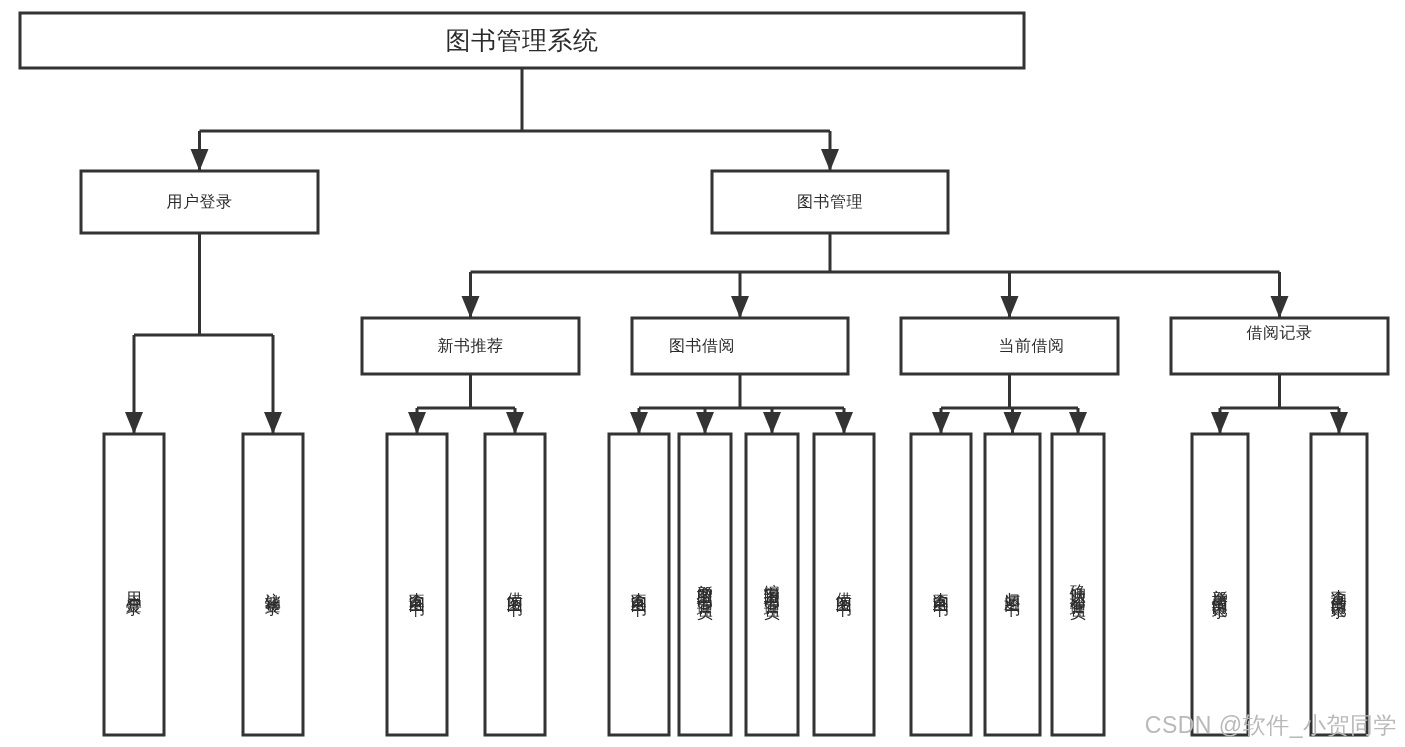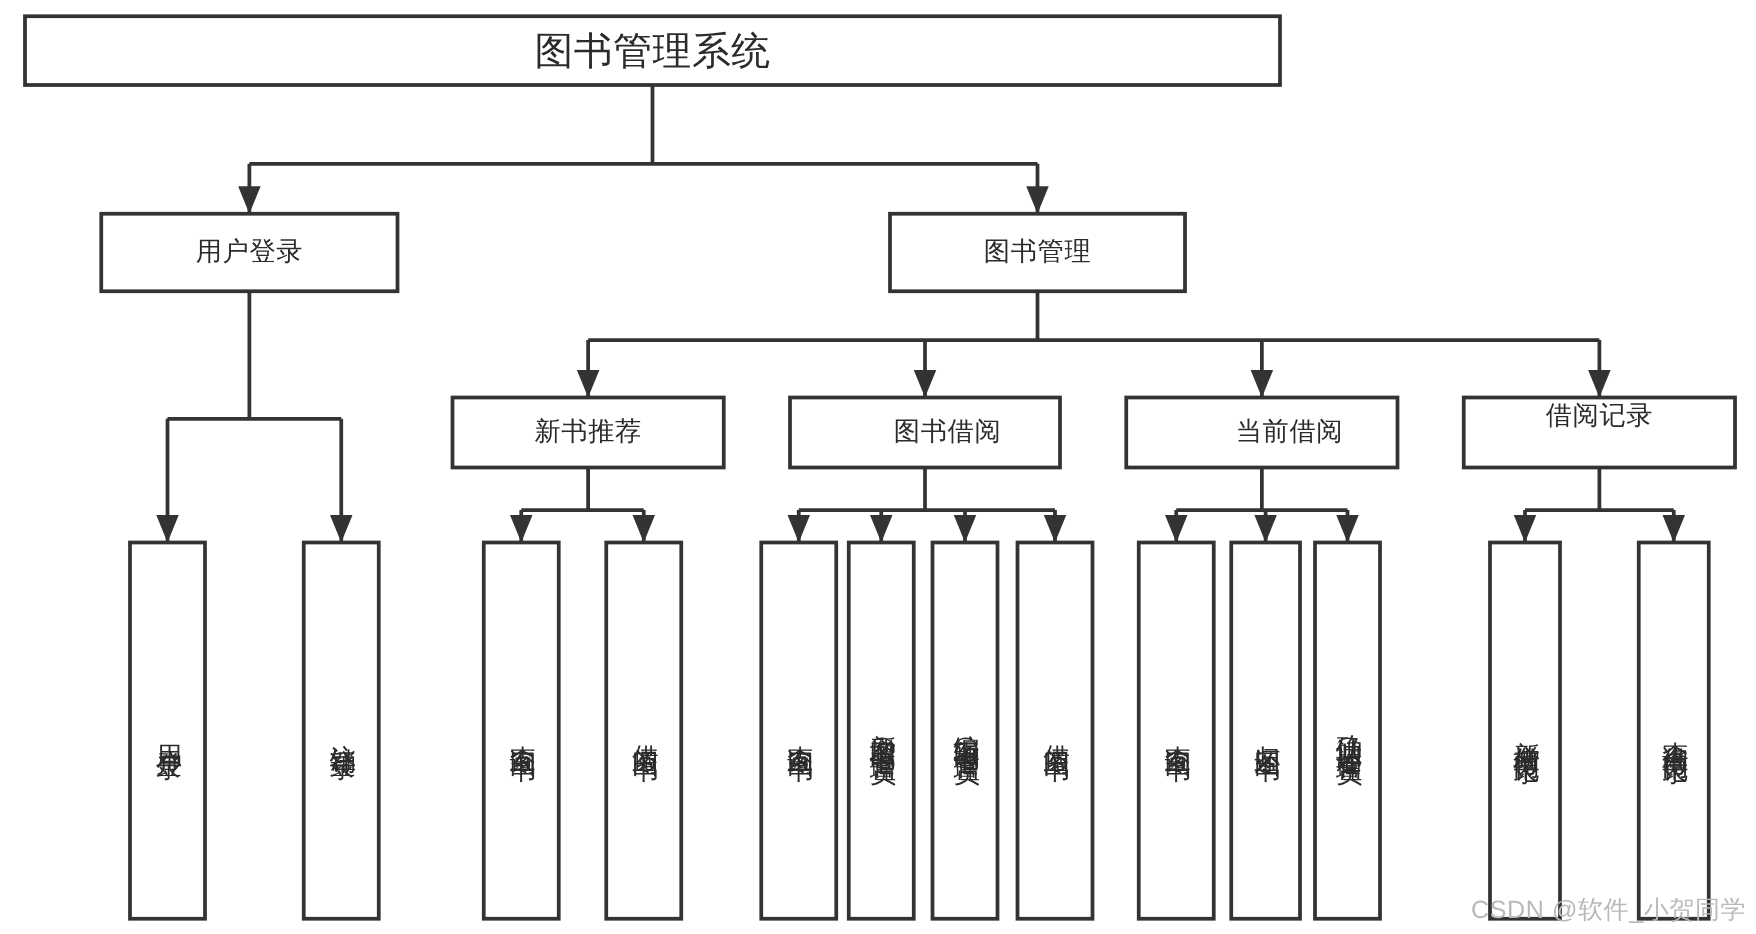--- a/index.html
+++ b/index.html
@@ -39,43 +39,43 @@
   .arrow-head {
     fill: #333333;
     stroke: none;
   }
   .node-label {
     position: absolute;
     display: flex;
     align-items: center;
     justify-content: center;
     color: #2b2b2b;
-    font-size: 21px;
+    font-size: 16px;
     line-height: 1.08;
     letter-spacing: 0.5px;
     pointer-events: none;
     text-align: center;
     box-sizing: border-box;
   }
   .node-label.horizontal {
     writing-mode: horizontal-tb;
   }
   .node-label.vertical {
     writing-mode: vertical-rl;
     text-orientation: upright;
     letter-spacing: 3px;
   }
   .node-label.root-label {
-    font-size: 31px;
+    font-size: 25px;
   }
   .watermark {
     position: absolute;
     right: 8px;
     bottom: 6px;
-    font-size: 20px;
+    font-size: 23px;
     color: #b9b9b9;
     letter-spacing: 0.5px;
     white-space: nowrap;
     font-family: "Liberation Sans", "DejaVu Sans", sans-serif;
   }
 </style>
 </head>
 <body>
 
 <div id="diagram-root">
@@ -157,21 +157,21 @@
         <rect class="node-box" x="1192" y="434" width="56" height="301"></rect>
         <rect class="node-box" x="1311" y="434" width="56" height="301"></rect>
       </g>
   </svg>
 
   <div id="label-layer">
       <div class="node-label horizontal root-label" style="left: 20px; top: 13px; width: 1004px; height: 55px;">图书管理系统</div>
       <div class="node-label horizontal" style="left: 81px; top: 171px; width: 237px; height: 62px;">用户登录</div>
       <div class="node-label horizontal" style="left: 712px; top: 171px; width: 236px; height: 62px;">图书管理</div>
       <div class="node-label horizontal" style="left: 362px; top: 318px; width: 217px; height: 56px; text-align: right;">新书推荐</div>
-      <div class="node-label horizontal" style="left: 660px; top: 318px; width: 196px; height: 56px;">图书借阅</div>
+      <div class="node-label horizontal" style="left: 604px; top: 318px; width: 196px; height: 56px;">图书借阅</div>
       <div class="node-label horizontal" style="left: 901px; top: 318px; width: 261px; height: 56px;">当前借阅</div>
       <div class="node-label horizontal" style="left: 1171px; top: 305px; width: 217px; height: 56px;">借阅记录</div>
       <div class="node-label vertical" style="left: 104px; top: 434px; width: 60px; height: 301px;">用户登录</div>
       <div class="node-label vertical" style="left: 243px; top: 434px; width: 60px; height: 301px;">注销登录</div>
       <div class="node-label vertical" style="left: 387px; top: 434px; width: 60px; height: 301px;">查询图书</div>
       <div class="node-label vertical" style="left: 485px; top: 434px; width: 60px; height: 301px;">借阅图书</div>
       <div class="node-label vertical" style="left: 609px; top: 434px; width: 60px; height: 301px;">查询图书</div>
       <div class="node-label vertical" style="left: 679px; top: 434px; width: 52px; height: 301px;">新增图书（管理员）</div>
       <div class="node-label vertical" style="left: 746px; top: 434px; width: 52px; height: 301px;">编辑图书（管理员）</div>
       <div class="node-label vertical" style="left: 814px; top: 434px; width: 60px; height: 301px;">借阅图书</div>

